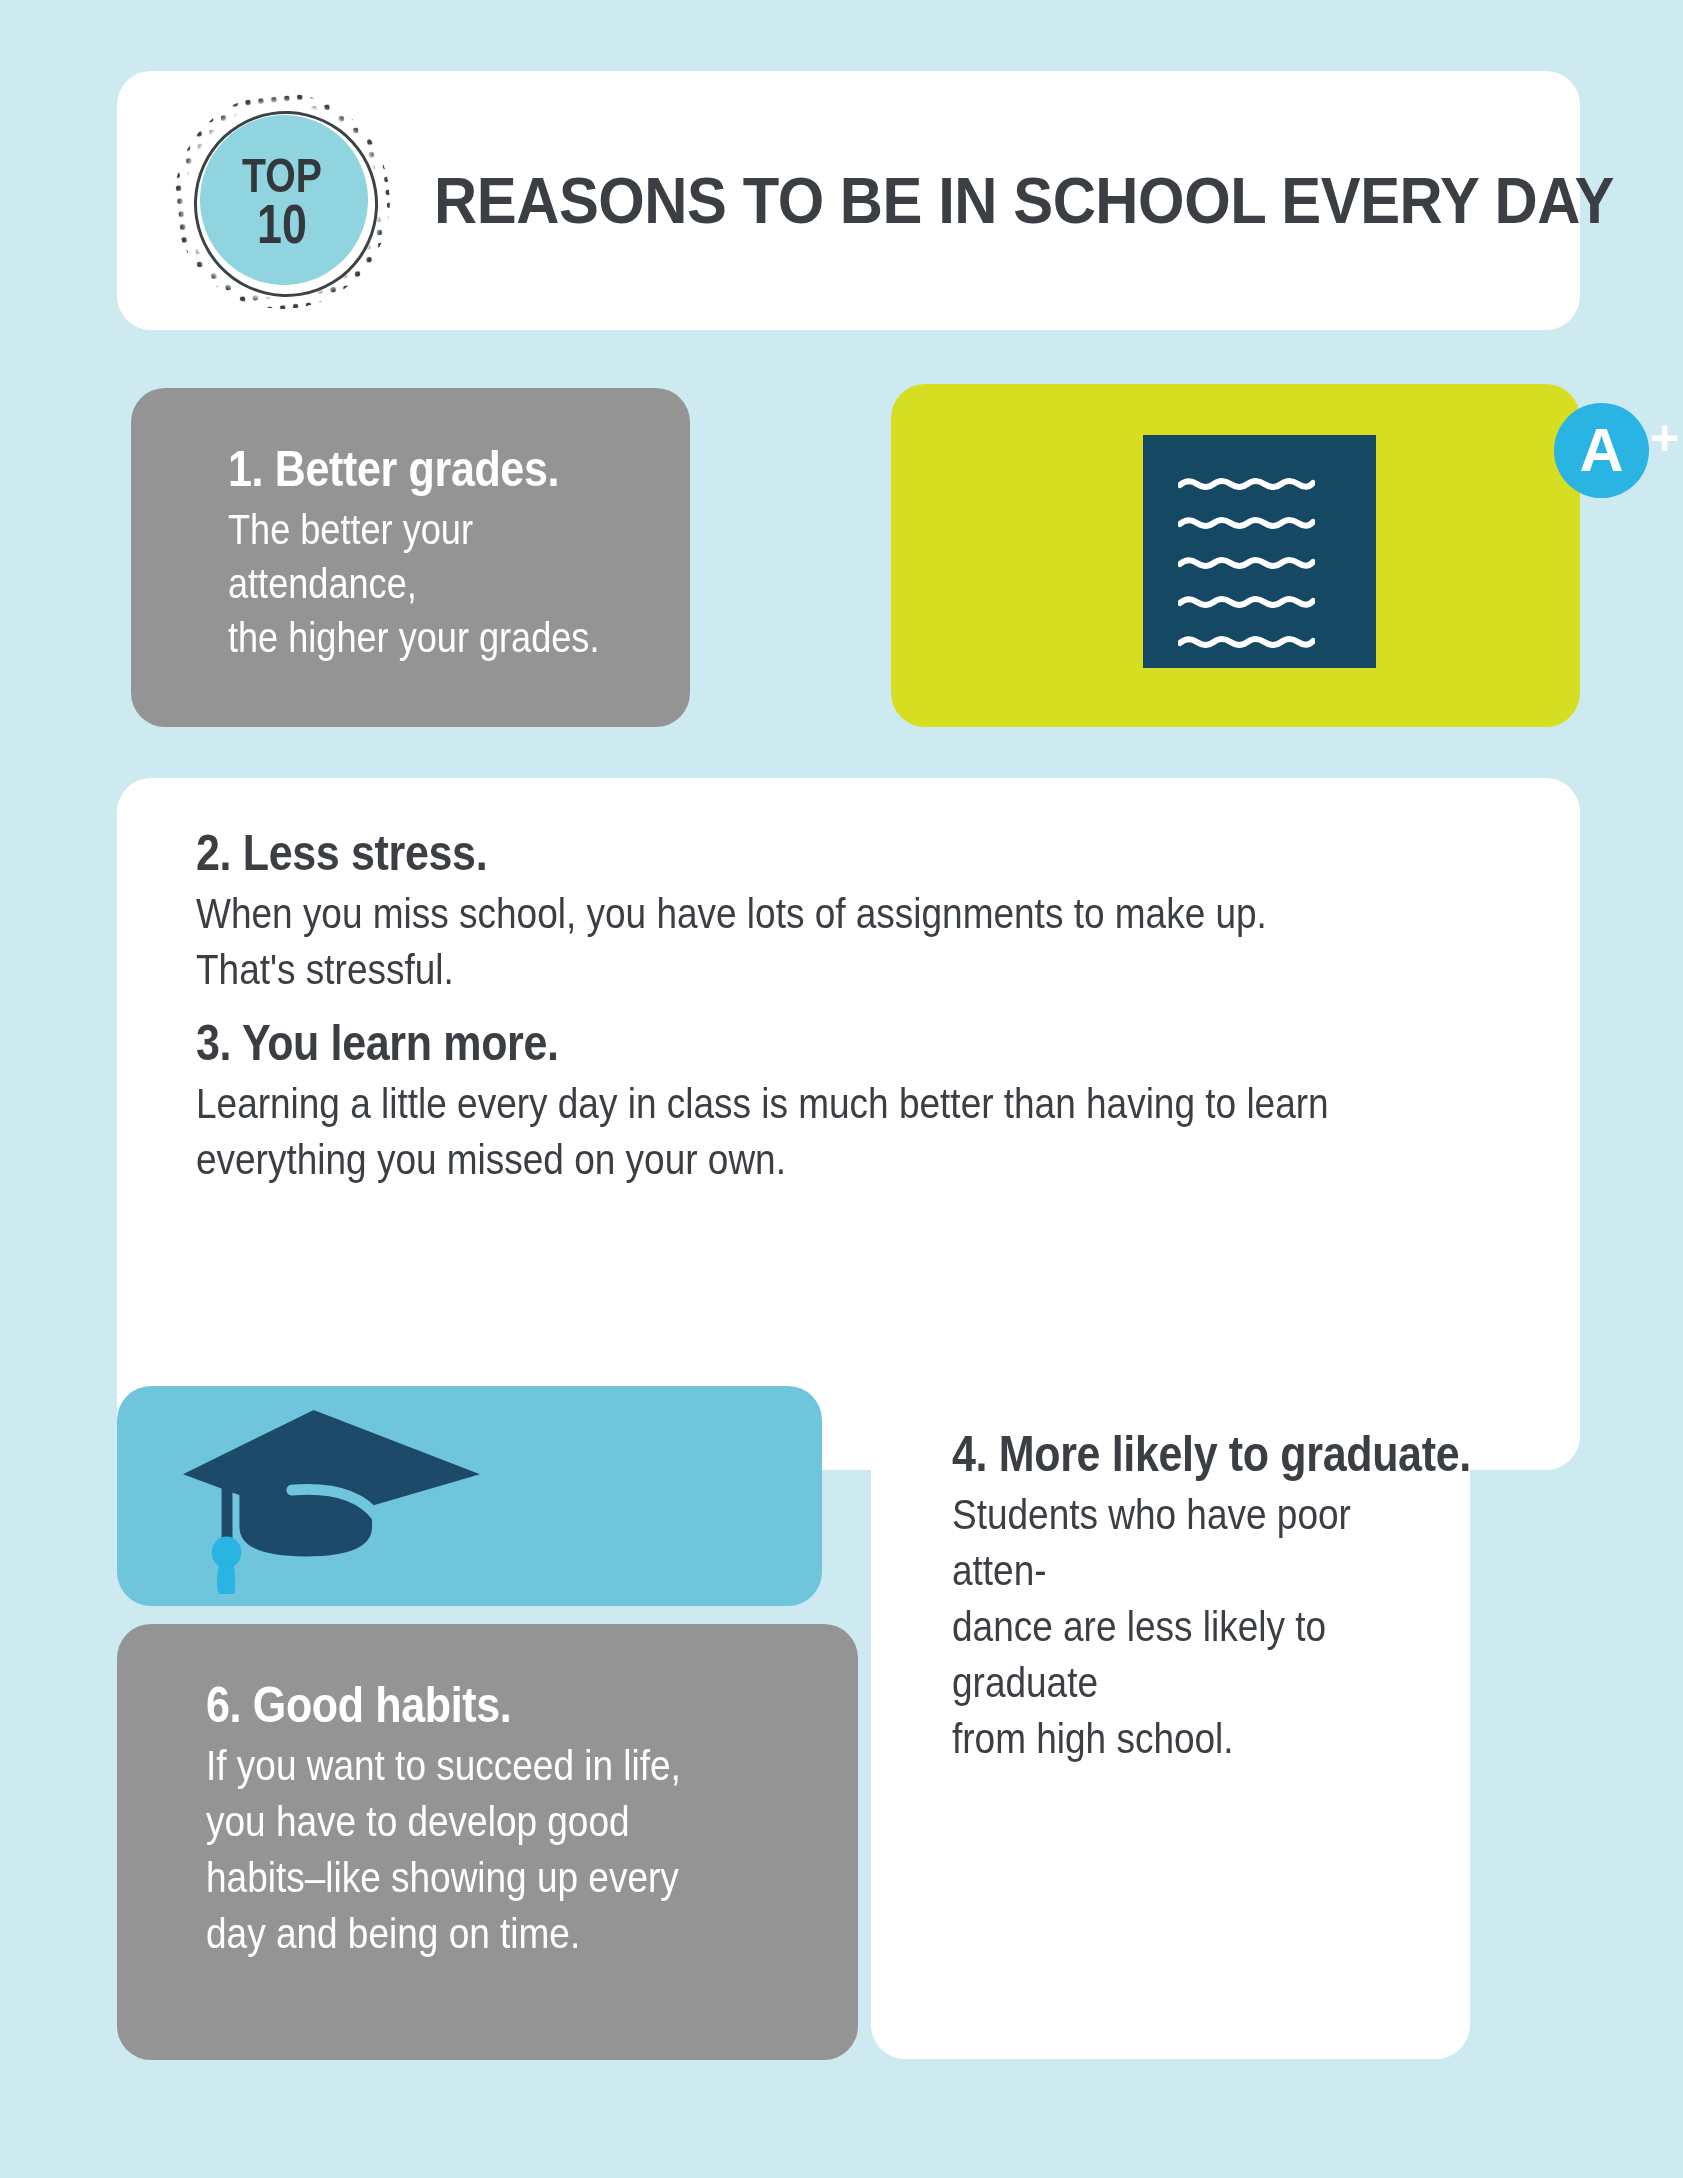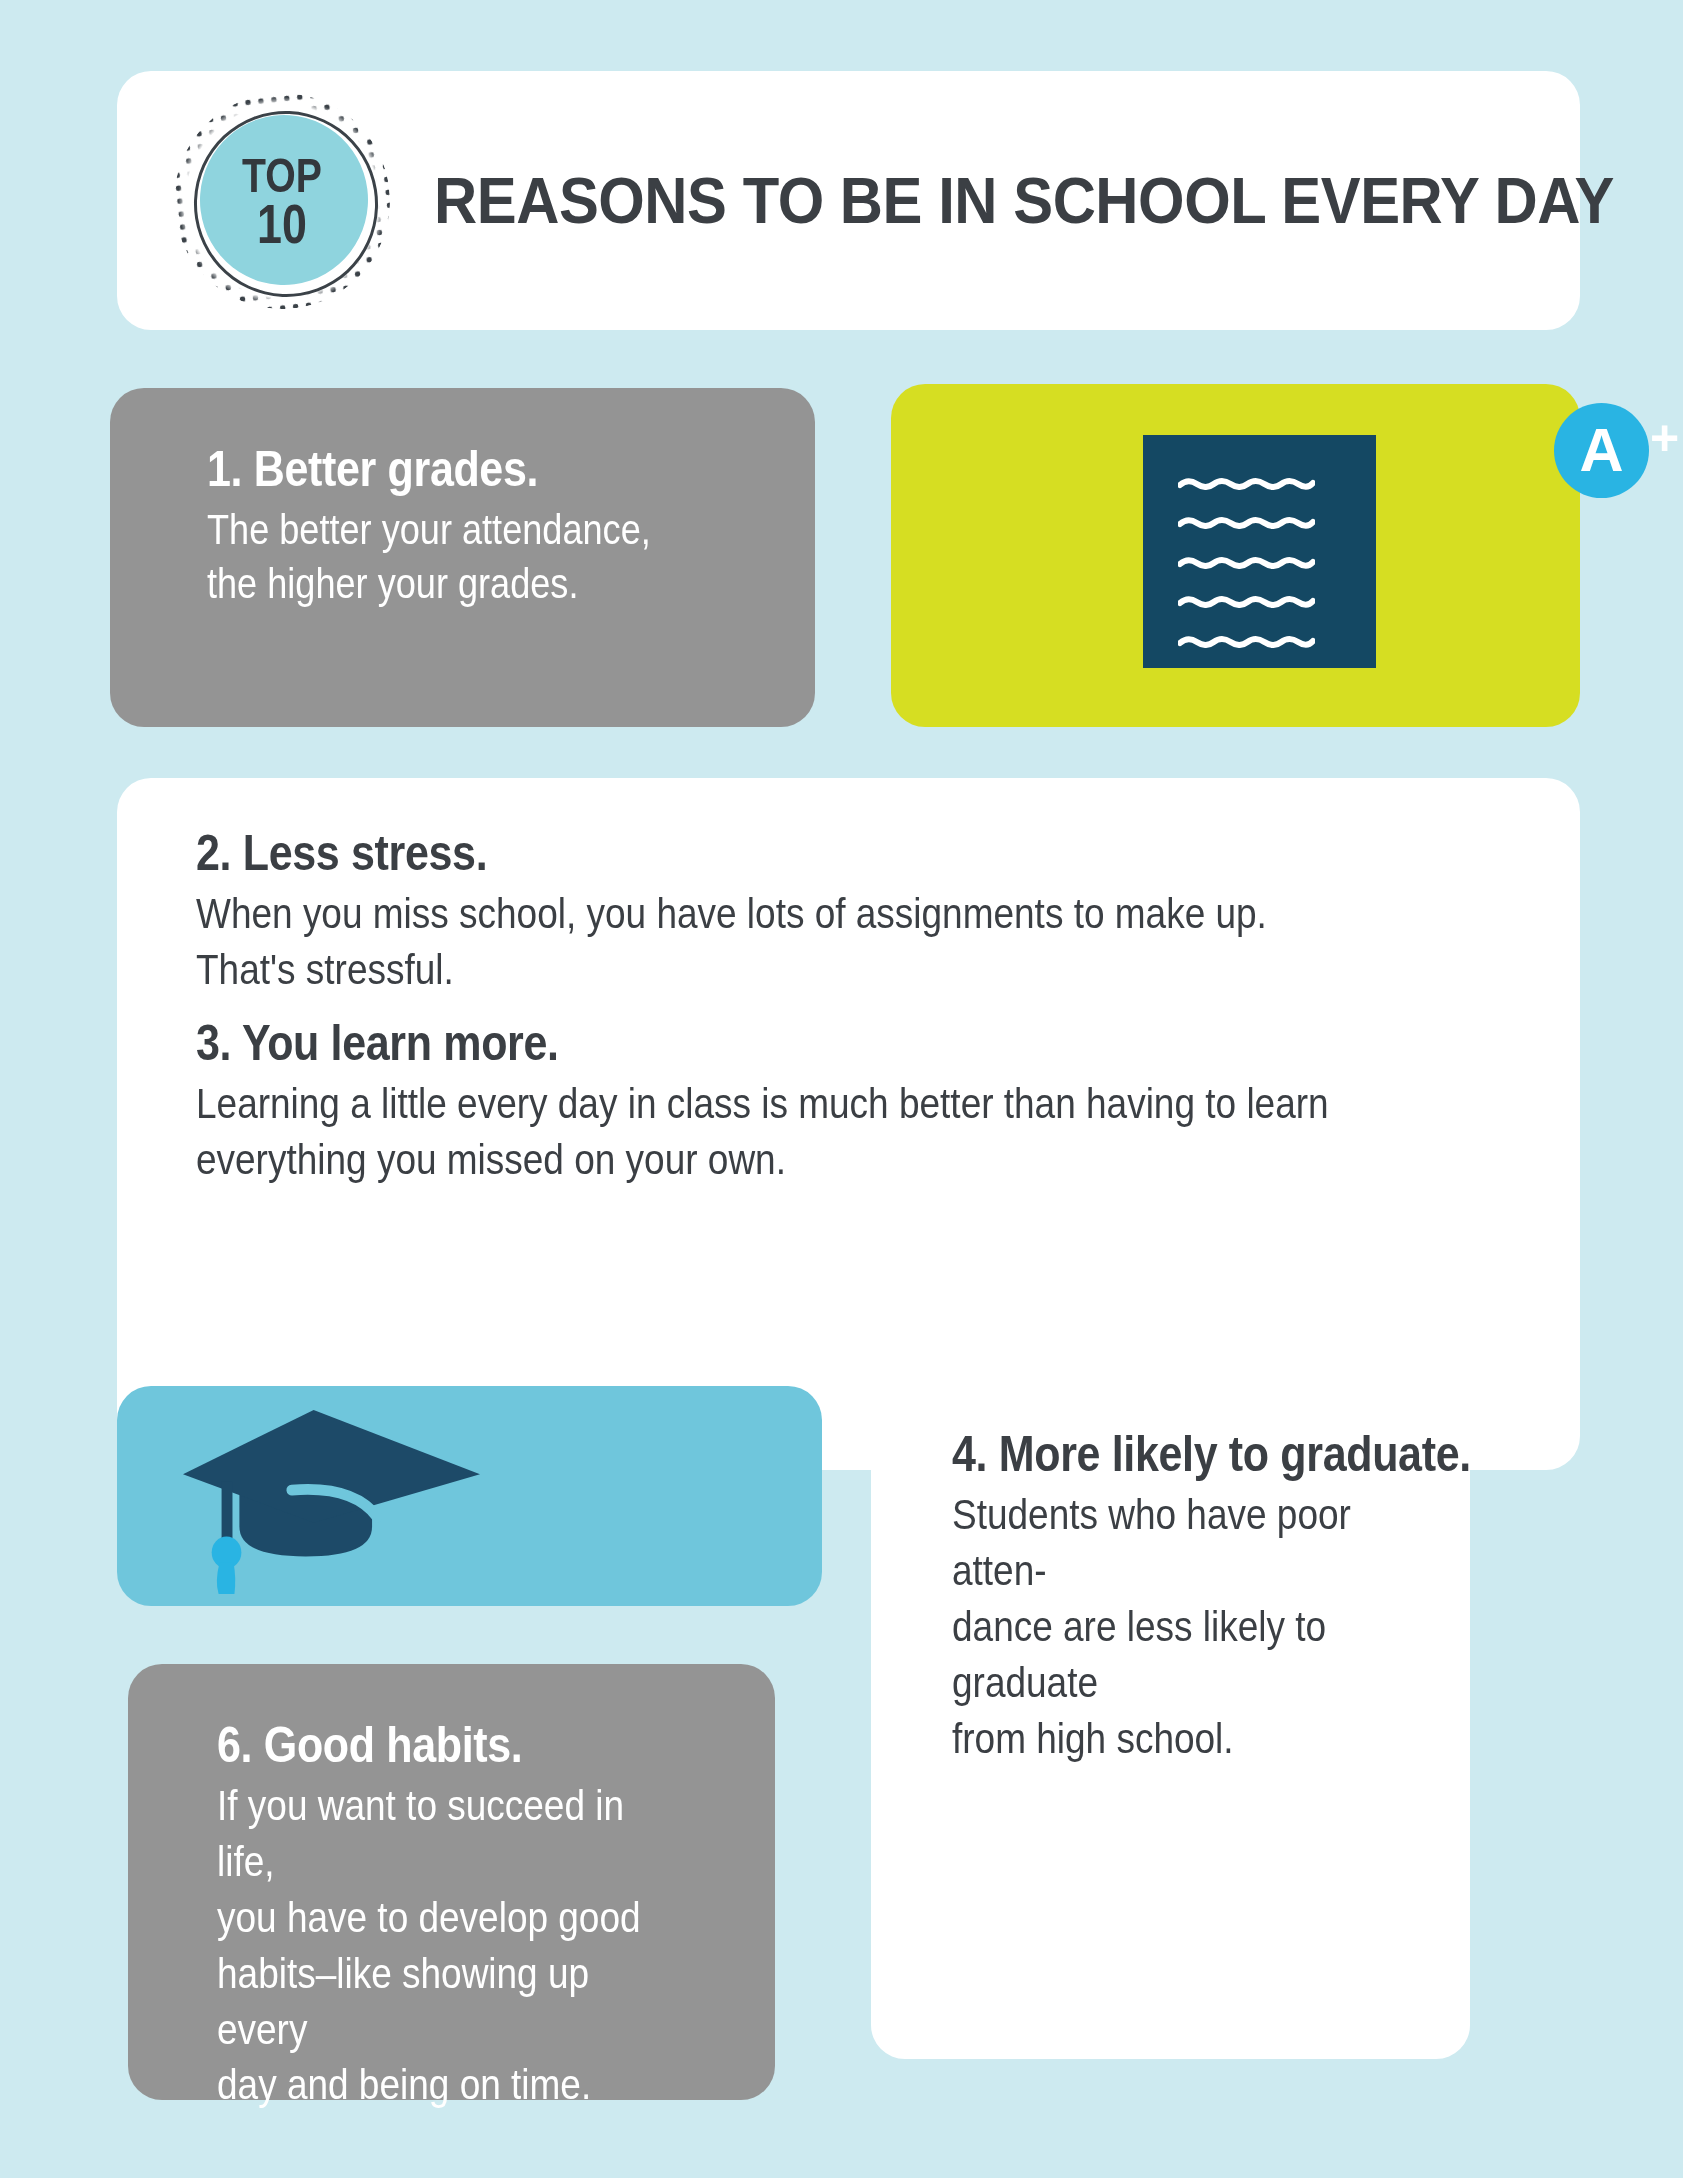--- a/index.html
+++ b/index.html
@@ -121,23 +121,23 @@
   .item-body {
     transform: scaleX(0.86);
     transform-origin: left top;
     white-space: pre-line;
   }
   .dark   { color: #3b3f44; }
   .onwhite{ color: #ffffff; }
 
   
   #card-1 {
-    left: 110px;
+    left: 131px;
     top: 388px;
-    width: 705px;
+    width: 559px;
     height: 339px;
   }
   #card-1 .pad { position: absolute; left: 97px; top: 55px; right: 20px; }
   #card-1 .item-title { font-size: 50px; line-height: 1.04; }
   #card-1 .item-body  { font-size: 42px; line-height: 1.28; margin-top: 8px; }
 
   #card-illus-notebook {
     left: 891px;
     top: 384px;
     width: 689px;
@@ -204,25 +204,24 @@
   }
   #cap-wrap {
     position: absolute;
     left: 48px;
     top: 12px;
     width: 327px;
     height: 198px;
   }
 
   #card-6-left {
-    left: 128px;
+    left: 117px;
     top: 1624px;
-    width: 647px;
+    width: 741px;
     height: 436px;
-    margin-top: 40px;
   }
   #card-6-left .pad { position: absolute; left: 89px; top: 55px; right: 24px; }
   #card-6-left .item-title { font-size: 50px; line-height: 1.06; }
   #card-6-left .item-body  { font-size: 43px; line-height: 1.30; margin-top: 6px; }
 
   #card-right {
     left: 871px;
     top: 1386px;
     width: 599px;
     height: 673px;

